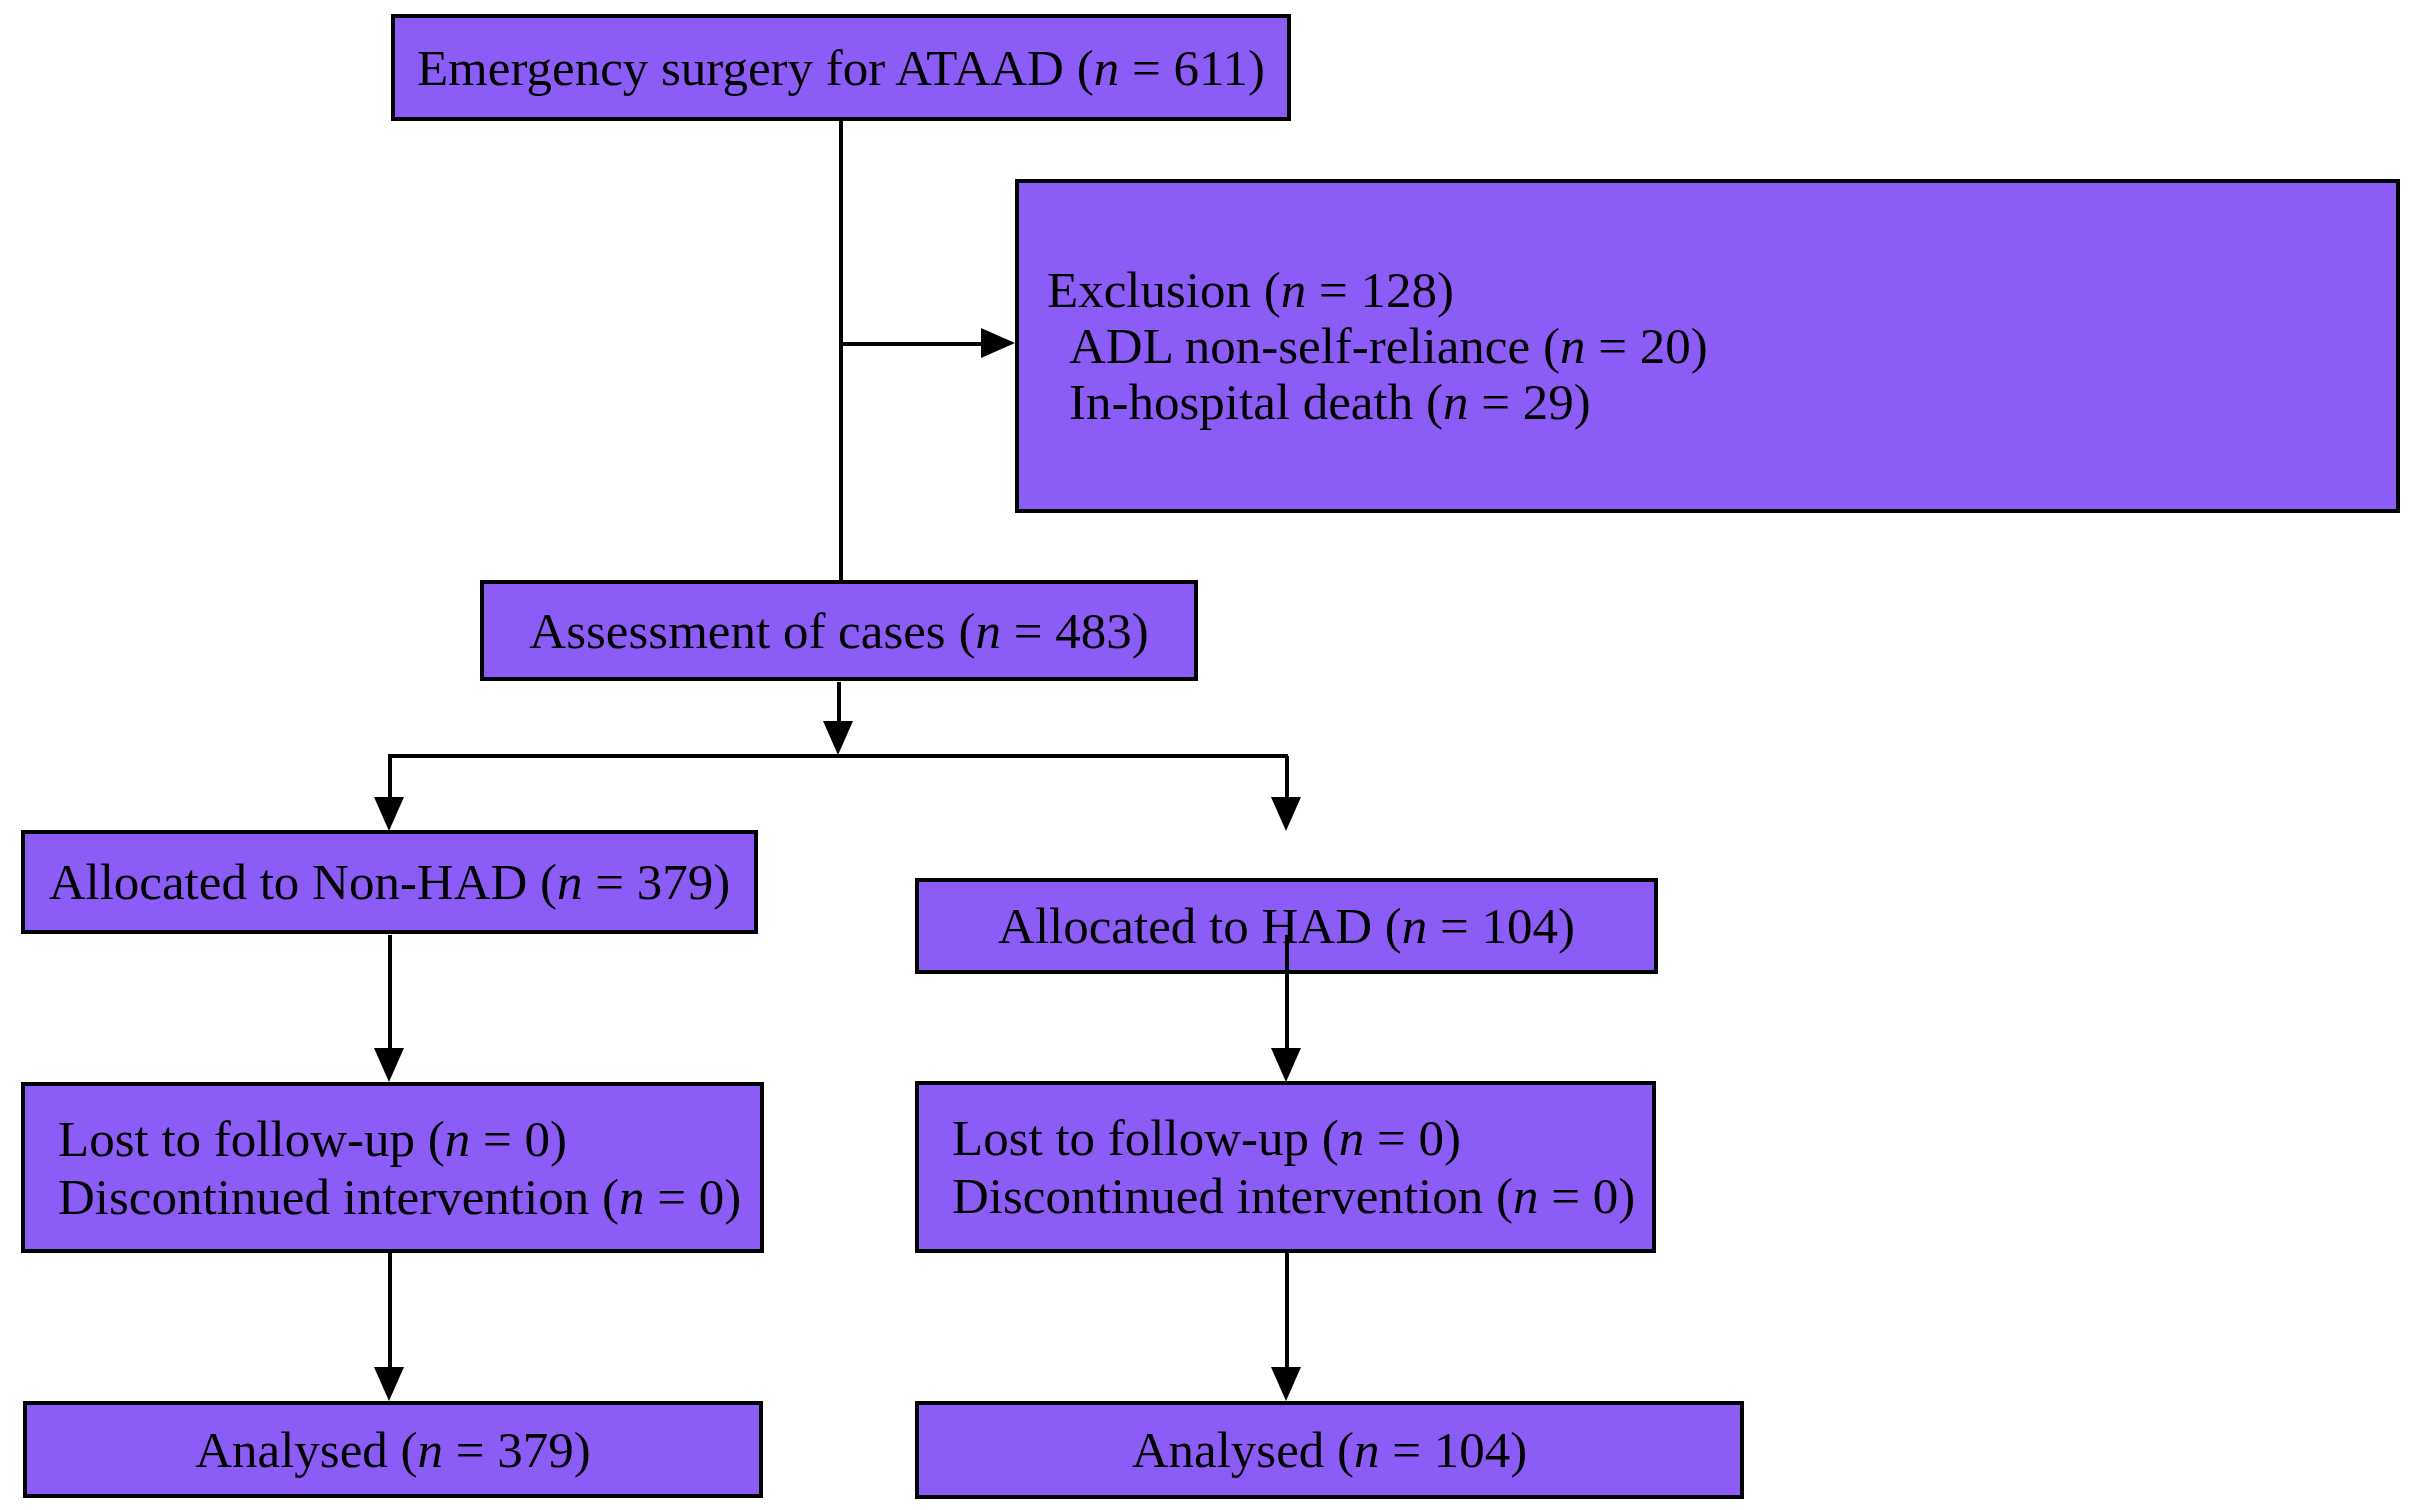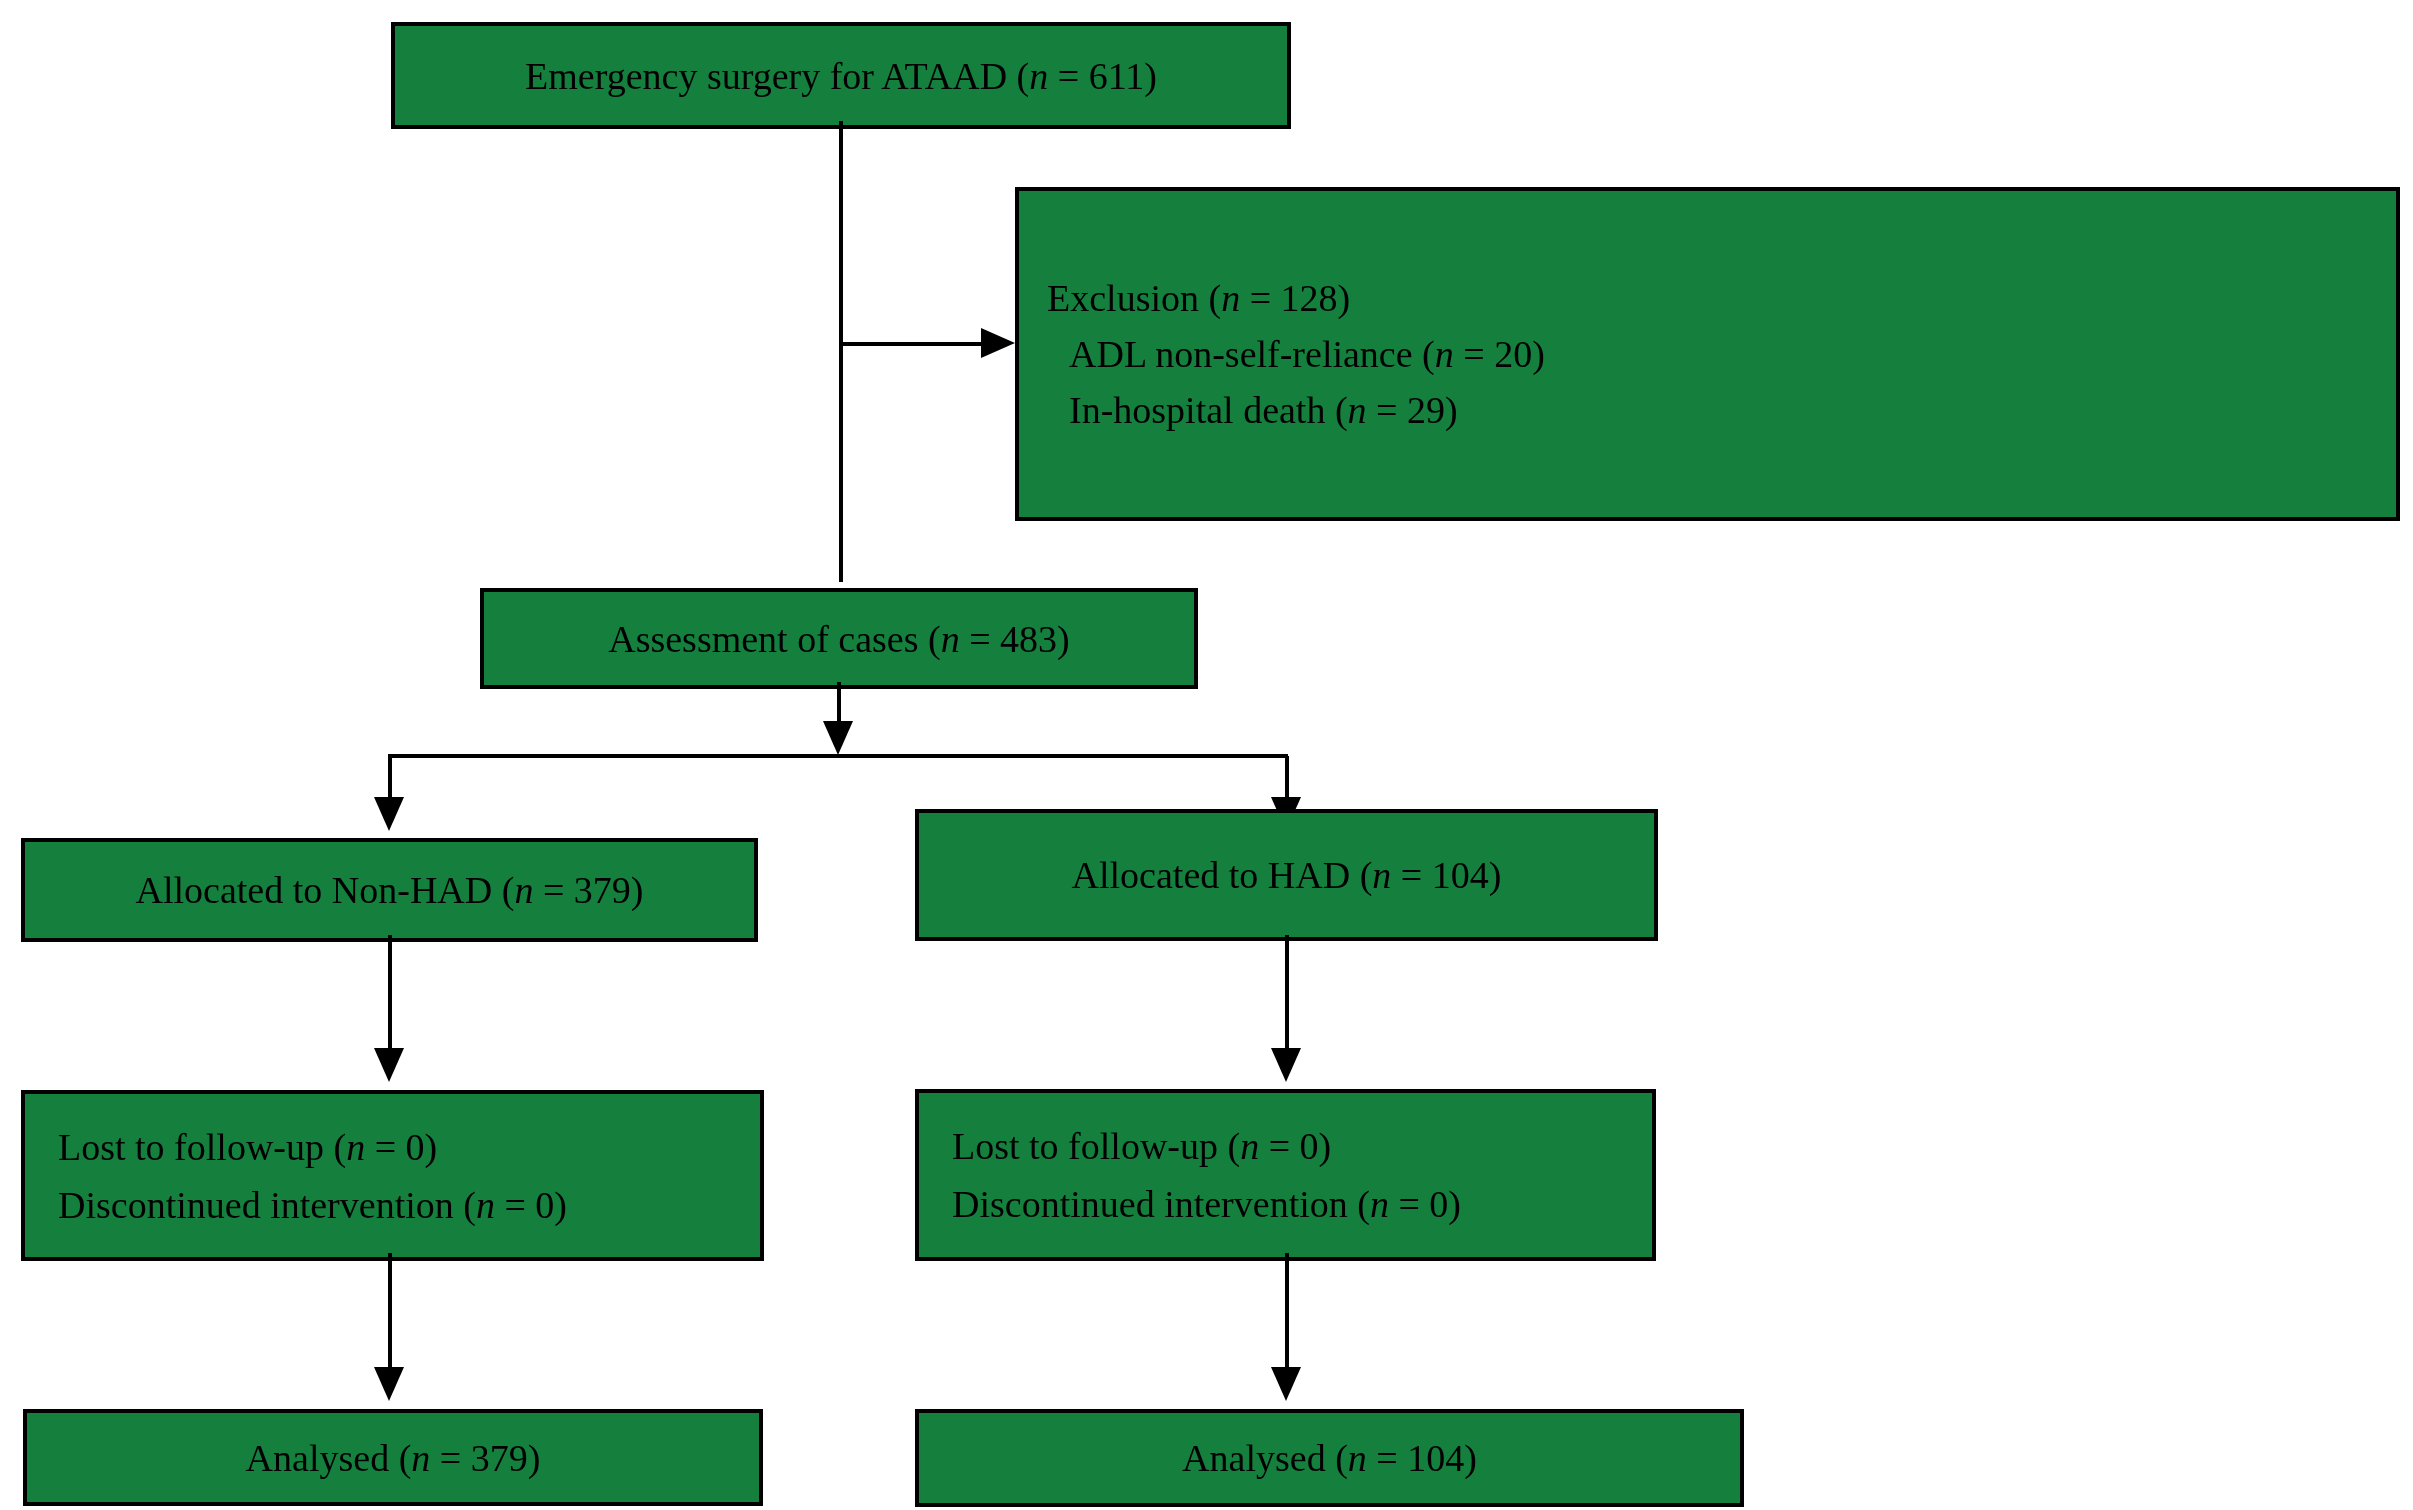--- a/index.html
+++ b/index.html
@@ -9,24 +9,23 @@
     height: 1510px;
     background: #ffffff;
     overflow: hidden;
     font-family: "Liberation Serif", "DejaVu Serif", serif;
     color: #000000;
   }
   .box {
     position: absolute;
     box-sizing: border-box;
     border: 4.7px solid #000000;
-    background: #15803d;
-    font-size: 38px;
+    background: #8b5cf6;
+    font-size: 51px;
     color: #000000;
-    margin-top: 8px;
   }
   .center {
     display: flex;
     align-items: center;
     justify-content: center;
     text-align: center;
   }
   .lines {
     display: flex;
     flex-direction: column;
@@ -92,21 +91,21 @@
   <div class="hline" style="left:388px; top:754px; width:900px"></div>
 
   <div class="vline" style="left:388px; top:756px; height:44px"></div>
   <div class="arrow-down" style="left:374px; top:797px"></div>
   <div class="vline" style="left:1285px; top:756px; height:44px"></div>
   <div class="arrow-down" style="left:1271px; top:797px"></div>
 
   <div class="box center" style="left:21px; top:830px; width:737px; height:104px">
     <span class="line"><span>Allocated to Non-HAD (</span><i>n</i><span> = 379)</span></span>
   </div>
-  <div class="box center" style="left:915px; top:801px; width:743px; height:132px">
+  <div class="box center" style="left:915px; top:878px; width:743px; height:96px">
     <span class="line"><span>Allocated to HAD (</span><i>n</i><span> = 104)</span></span>
   </div>
 
   <div class="vline" style="left:388px; top:935px; height:115px"></div>
   <div class="arrow-down" style="left:374px; top:1048px"></div>
   <div class="vline" style="left:1285px; top:935px; height:115px"></div>
   <div class="arrow-down" style="left:1271px; top:1048px"></div>
 
   <div class="box lines lh100" style="left:21px; top:1082px; width:743px; height:171px; padding-left:33px">
     <div class="line"><span>Lost to follow-up (</span><i>n</i><span> = 0)</span></div>

